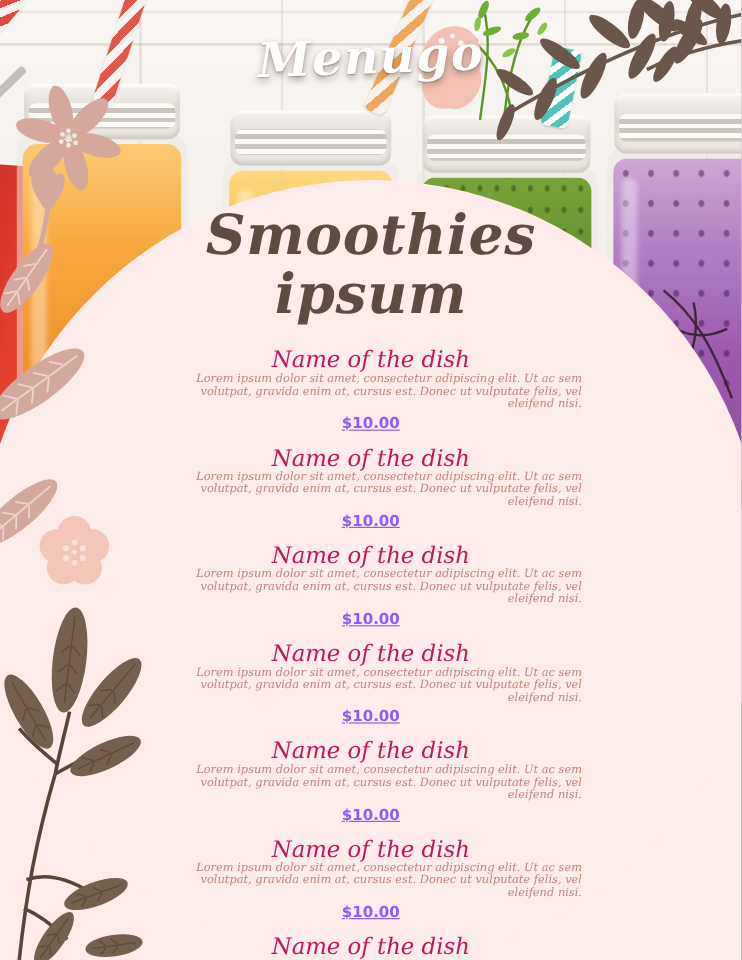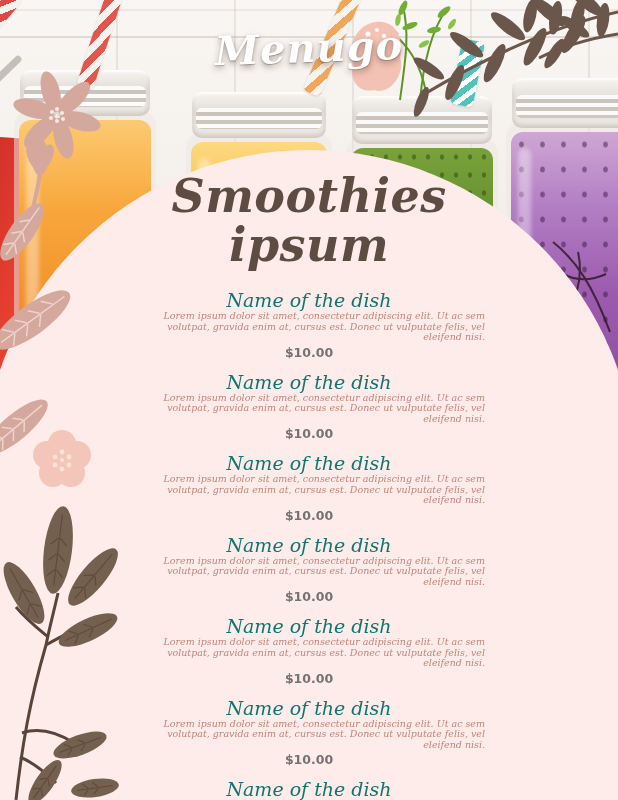--- a/index.html
+++ b/index.html
@@ -81,23 +81,23 @@
         transform:rotate(-2deg);
         text-shadow:0 3px 6px rgba(80,50,40,.45),0 1px 1px rgba(80,50,40,.35);}
 
   
   .menu{position:absolute;inset:0;text-align:center;}
   .title{position:absolute;top:170px;left:0;right:0;margin:0;color:#5e4b41;font-weight:700;font-style:italic;}
   .title .l1{display:block;font-size:46px;line-height:52px;letter-spacing:.5px;}
   .title .l2{display:block;font-size:46px;line-height:46px;letter-spacing:.5px;}
   .items{position:absolute;top:290px;left:50%;transform:translateX(-50%);width:430px;}
   .item{margin-bottom:12px;}
-  .item-name{font:italic 400 19px/21px "DejaVu Serif",serif;color:#0f766e;}
+  .item-name{font:italic 400 19px/21px "DejaVu Serif",serif;color:#be185d;}
   .item-desc{width:352px;margin:0 auto;font:italic 400 9.5px/10.5px "DejaVu Serif",serif;color:#c1857b;text-align:right;}
-  .item-price{margin-top:2px;font:700 12.5px/15px "DejaVu Sans",sans-serif;color:#737373;}
+  .item-price{margin-top:2px;font:700 12.5px/15px "DejaVu Sans",sans-serif;color:#8b5cf6;text-decoration:underline;}
 </style>
 </head>
 <body>
 
 <div class="page">
 
   <div class="photo">
     <div class="vseams"></div>
     <div class="hseam s1"></div>
     <div class="hseam s2"></div>

